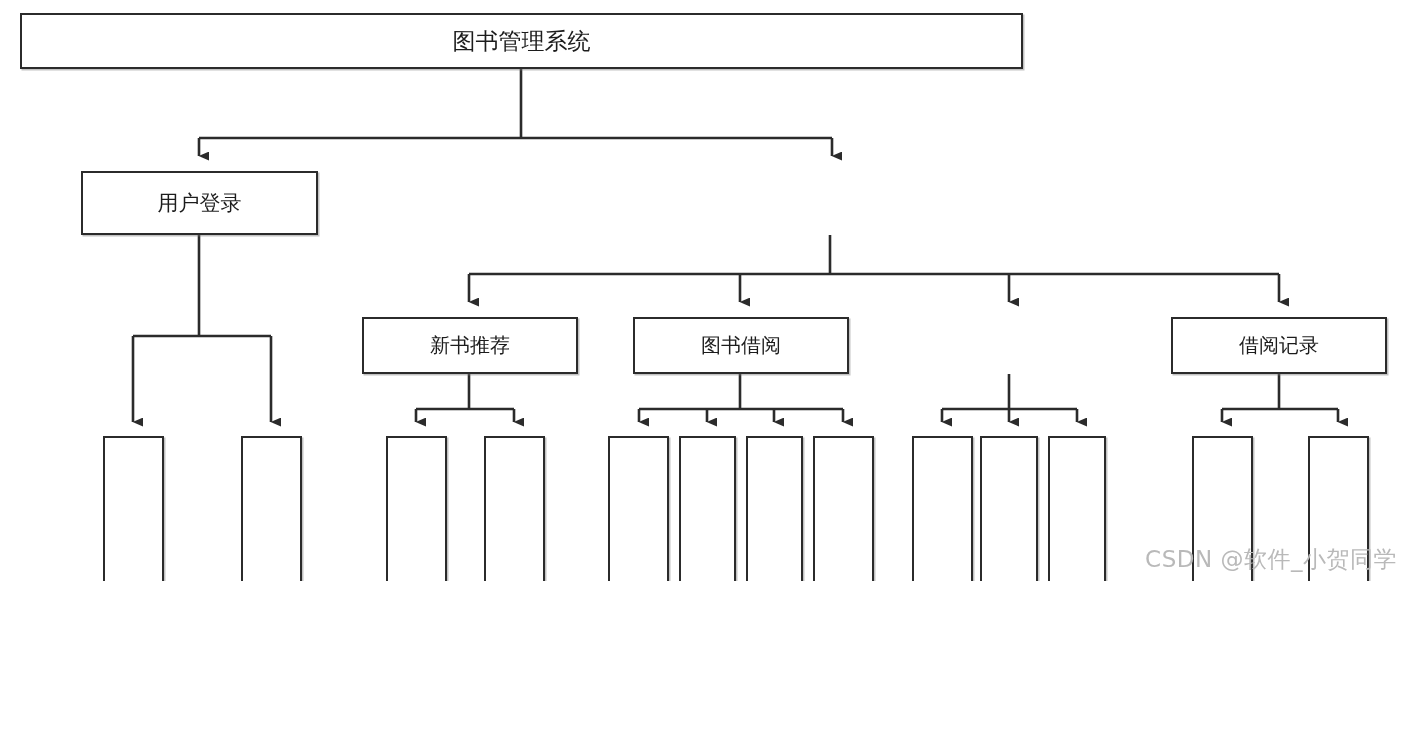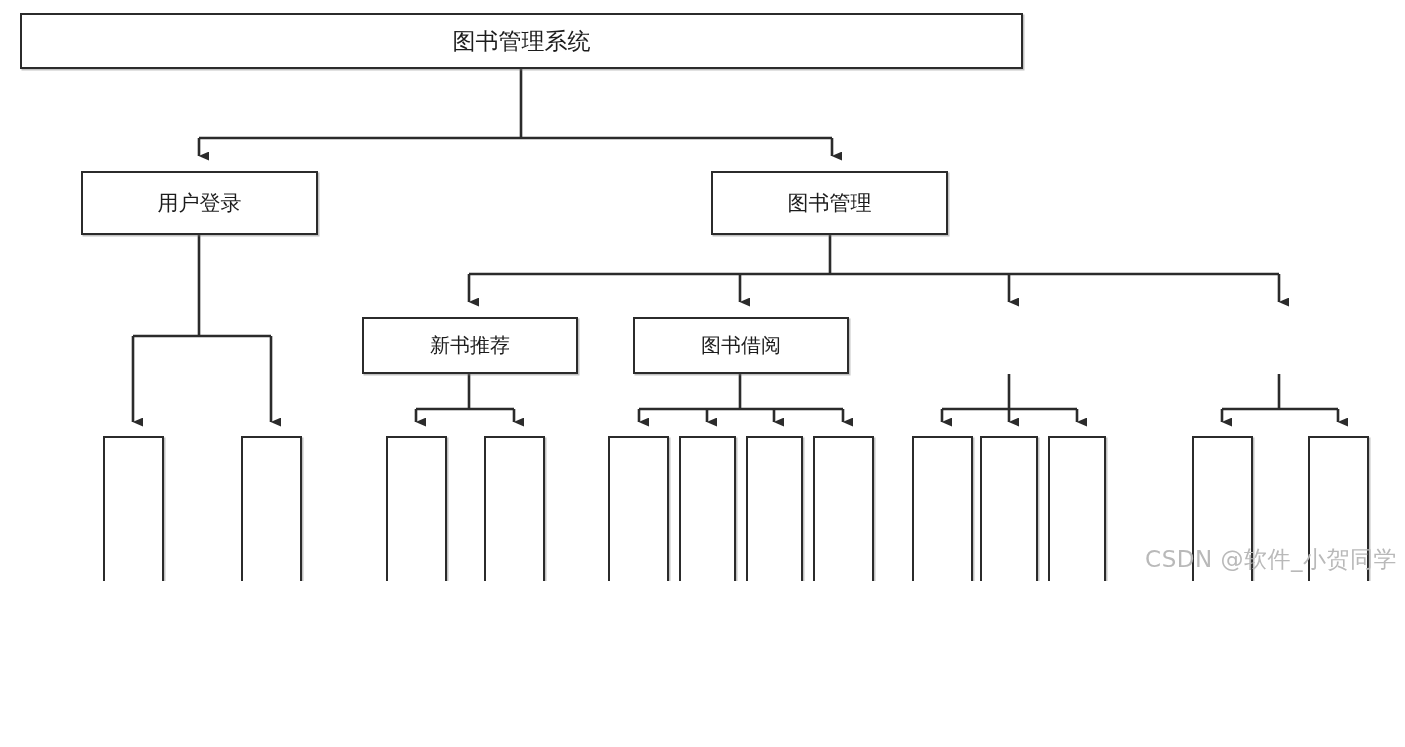--- a/index.html
+++ b/index.html
@@ -118,24 +118,24 @@
       <path d="M1279,374 L1279,409"></path>
       <path d="M1222,409 L1338,409"></path>
       <path d="M1222,409 L1222,422" marker-end="url(#arw)"></path>
       <path d="M1338,409 L1338,422" marker-end="url(#arw)"></path>
     </g>
   </svg>
 
   <div class="node root" style="left:20px; top:13px; width:1003px; height:56px;">图书管理系统</div>
 
   <div class="node l2" style="left:81px; top:171px; width:237px; height:64px;">用户登录</div>
-  <div class="node l2" style="left:711px; top:171px; width:237px; height:64px;">图书管理</div>
 
   <div class="node l3" style="left:362px; top:317px; width:216px; height:57px;">新书推荐</div>
   <div class="node l3" style="left:633px; top:317px; width:216px; height:57px;">图书借阅</div>
+  <div class="node l3" style="left:1171px; top:317px; width:216px; height:57px;">借阅记录</div>
 
   <div class="node leaf" style="left:103px; top:436px; width:61px; height:299px;">用户登录</div>
   <div class="node leaf" style="left:241px; top:436px; width:61px; height:299px;">注销登录</div>
 
   <div class="node leaf" style="left:386px; top:436px; width:61px; height:299px;">查询图书</div>
   <div class="node leaf" style="left:484px; top:436px; width:61px; height:299px;">借阅图书</div>
 
   <div class="node leaf" style="left:608px; top:436px; width:61px; height:299px;">查询图书</div>
   <div class="node leaf tall-text" style="left:679px; top:436px; width:57px; height:299px;">新增图书（管理员）</div>
   <div class="node leaf tall-text" style="left:746px; top:436px; width:57px; height:299px;">编辑图书（管理员）</div>

